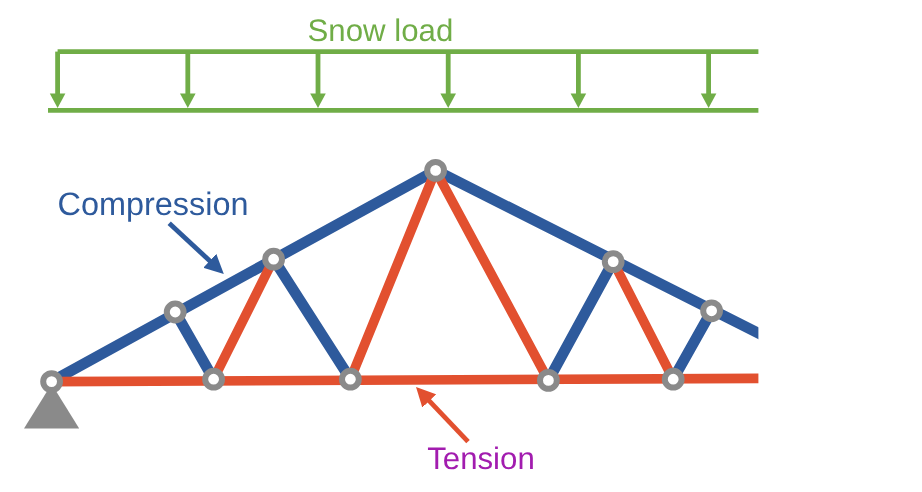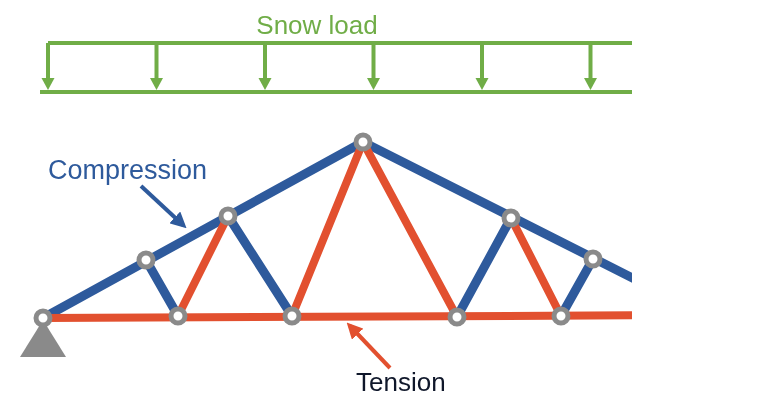--- a/index.html
+++ b/index.html
@@ -85,14 +85,14 @@
         <circle cx="593" cy="259" r="7"></circle>
         <circle cx="706" cy="315" r="7"></circle>
         <circle cx="178" cy="316" r="7"></circle>
         <circle cx="292" cy="316" r="7"></circle>
         <circle cx="457" cy="317" r="7"></circle>
         <circle cx="561" cy="316" r="7"></circle>
       </g>
     </svg>
   <div class="label centered" id="snow-load-label" style="left: 317px; top: 12px; color: rgb(112, 173, 71);">Snow load</div>
   <div class="label" id="compression-label" style="left: 48px; top: 156px; color: rgb(46, 90, 156);">Compression</div>
-  <div class="label" id="tension-label" style="left: 356px; top: 369px; color: #0f172a;">Tension</div>
+  <div class="label" id="tension-label" style="left: 356px; top: 369px; color: #a21caf;">Tension</div>
 </div>
 
 </body></html>

